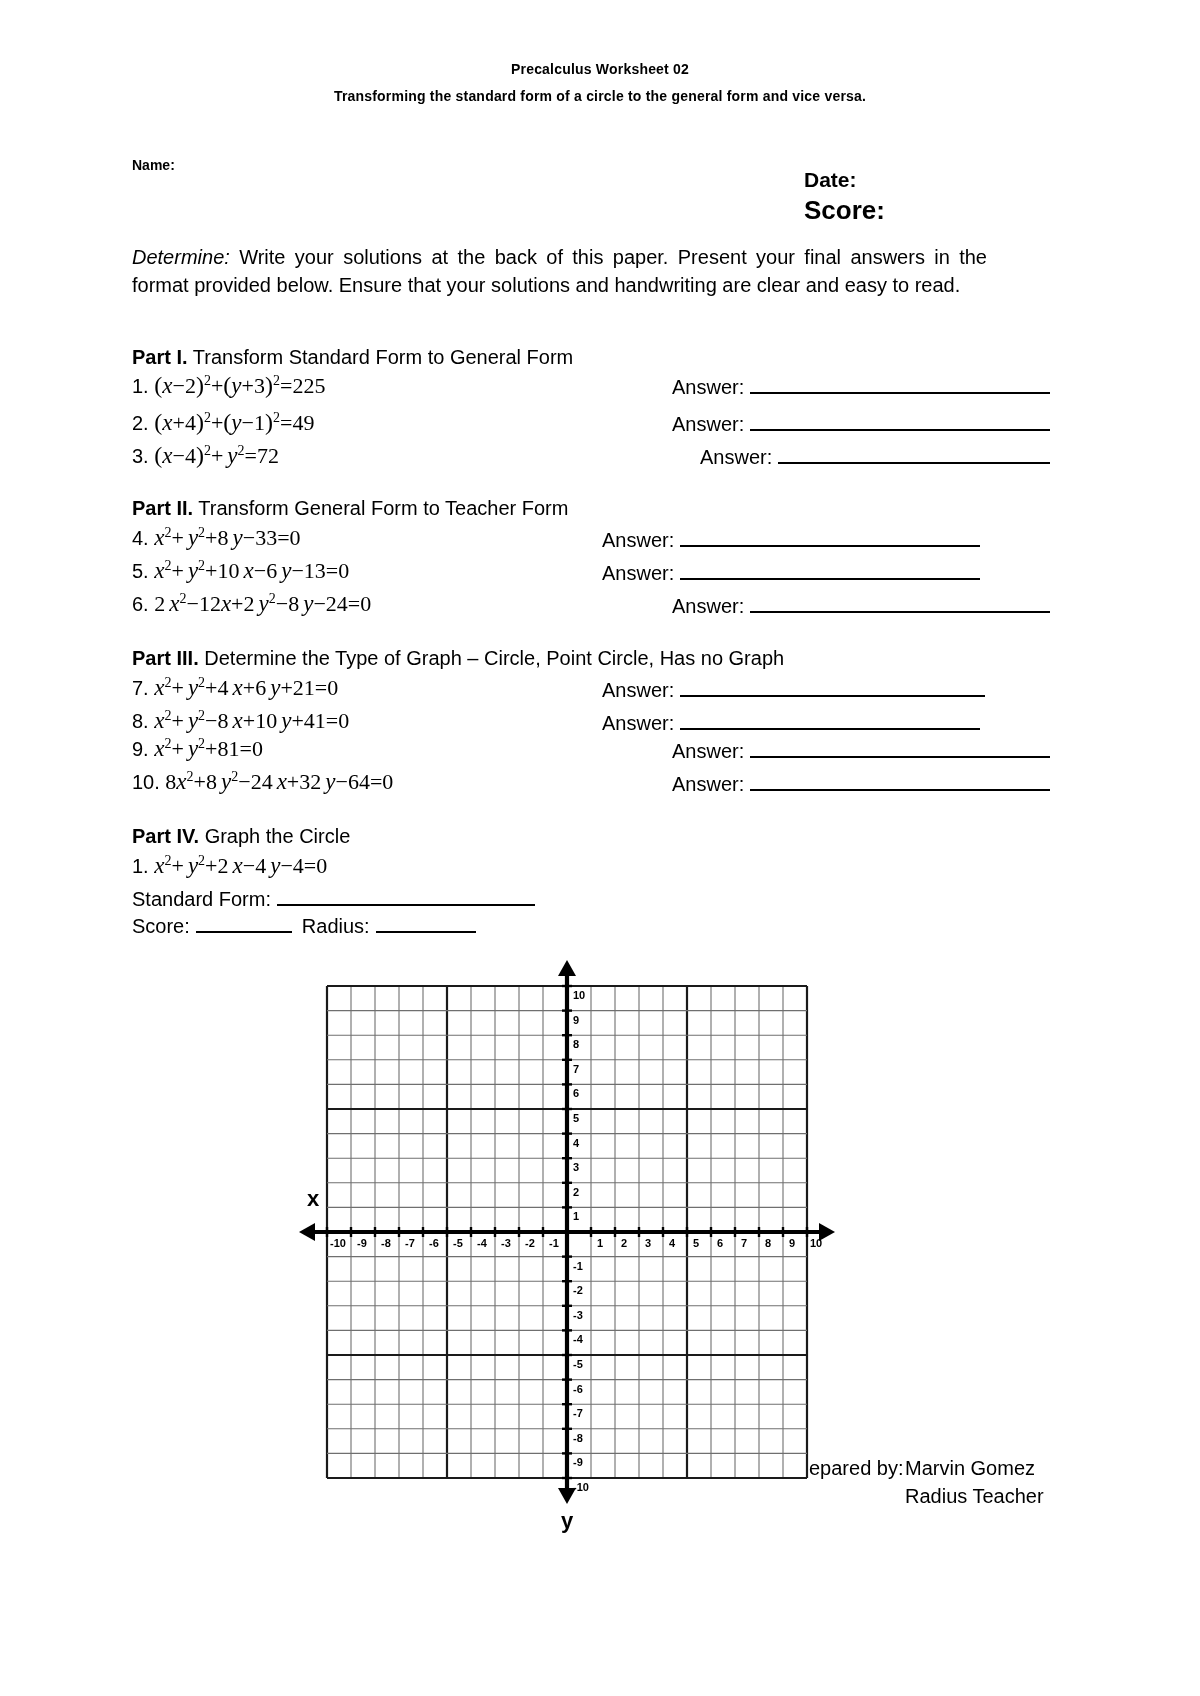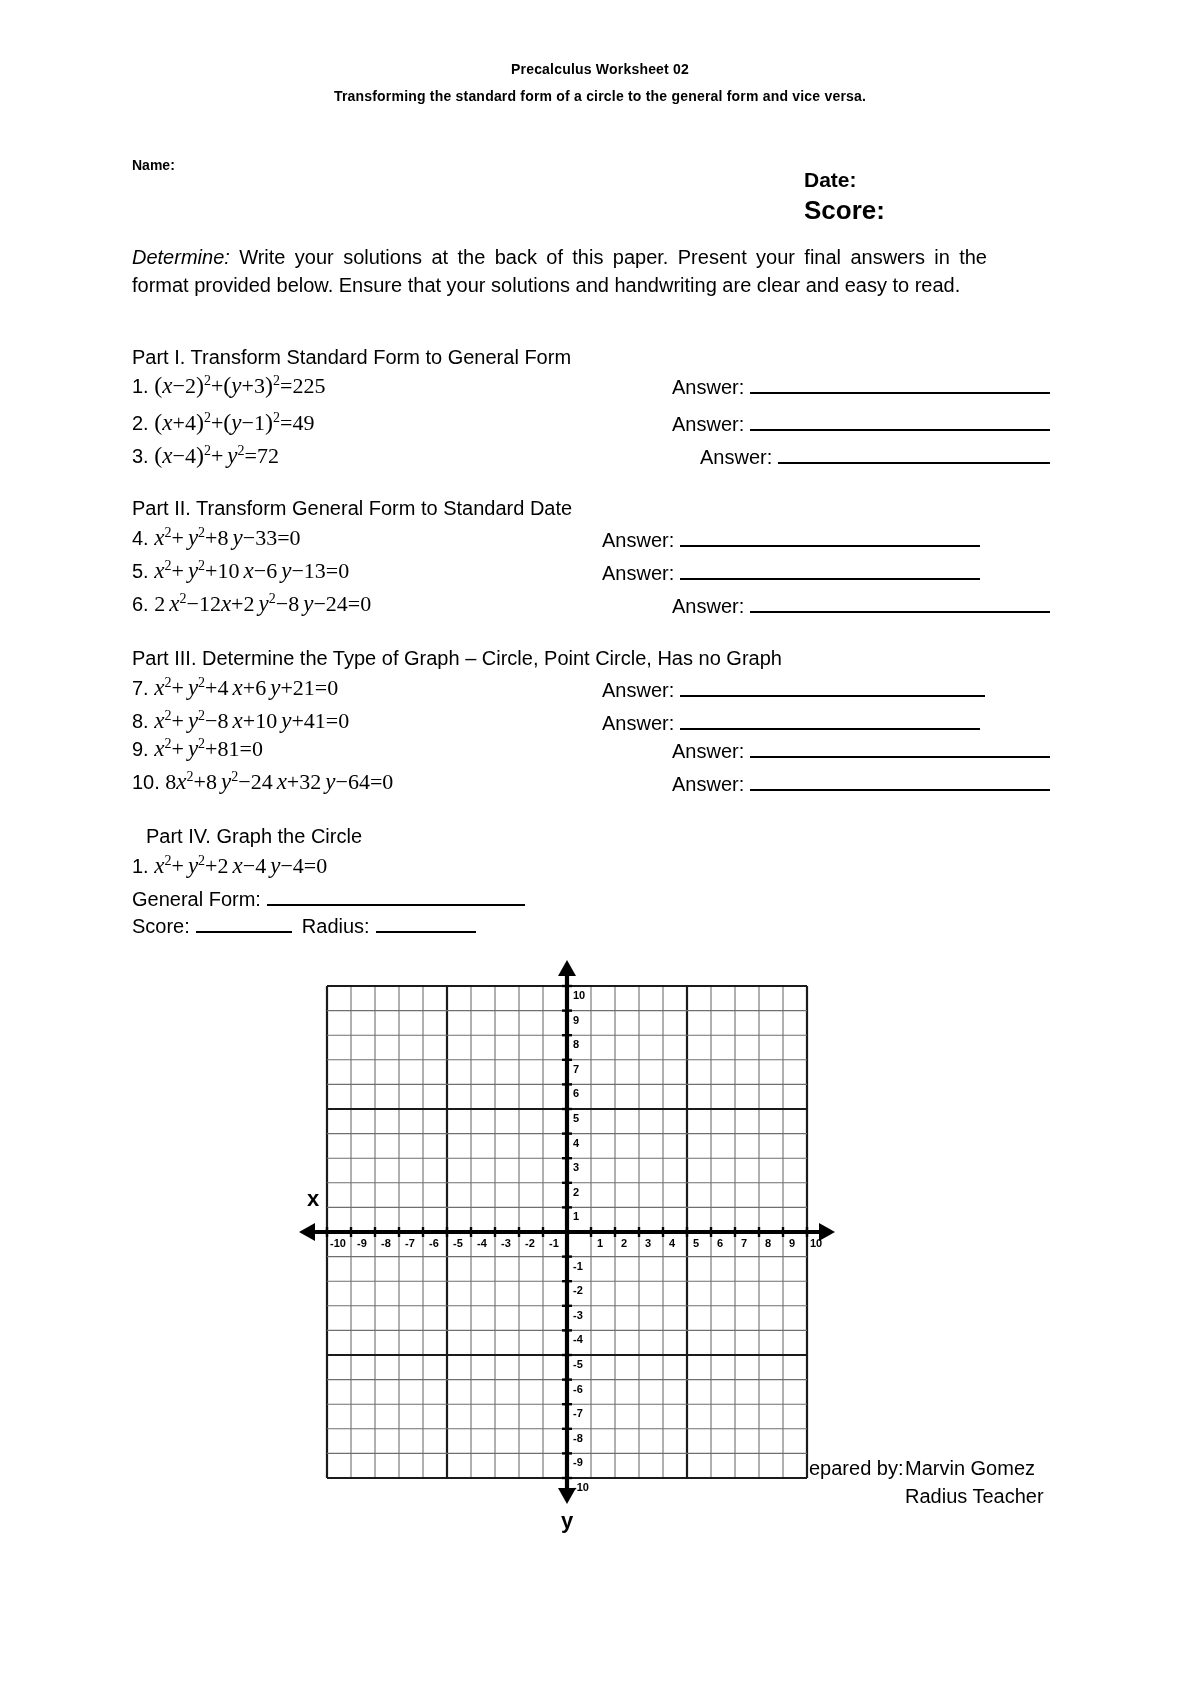--- a/index.html
+++ b/index.html
@@ -77,21 +77,21 @@
     font-style: italic;
   }
 
   
   .section-head {
     position: absolute;
     left: 132px;
     font-size: 20px;
     white-space: nowrap;
   }
-  .section-head b { font-weight: normal; }
+  .section-head b { font-weight: bold; }
 
   .eq-row {
     position: absolute;
     left: 132px;
     font-size: 21px;
     white-space: nowrap;
   }
   .ans {
     position: absolute;
     font-size: 20px;
@@ -180,39 +180,39 @@
   </div>
 
   <div id="parts-host">
       <div class="section-head" style="top: 346px;"><b>Part I.</b><span> Transform Standard Form to General Form</span></div>
       <div class="eq-row" style="top: 372px;"><span class="num">1. </span><span><span class="paren">(</span><span class="mi">x</span><span class="mo">−</span><span class="mn">2</span><span class="paren">)</span><span class="sup">2</span><span class="mo">+</span><span class="paren">(</span><span class="mi">y</span><span class="mo">+</span><span class="mn">3</span><span class="paren">)</span><span class="sup">2</span><span class="mo">=</span><span class="mn">2</span><span class="mn">2</span><span class="mn">5</span></span></div>
       <div class="ans" style="left: 672px; top: 376px;"><span>Answer:</span><span class="ansline" style="width: 300px;"></span></div>
       <div class="eq-row" style="top: 409px;"><span class="num">2. </span><span><span class="paren">(</span><span class="mi">x</span><span class="mo">+</span><span class="mn">4</span><span class="paren">)</span><span class="sup">2</span><span class="mo">+</span><span class="paren">(</span><span class="mi">y</span><span class="mo">−</span><span class="mn">1</span><span class="paren">)</span><span class="sup">2</span><span class="mo">=</span><span class="mn">4</span><span class="mn">9</span></span></div>
       <div class="ans" style="left: 672px; top: 413px;"><span>Answer:</span><span class="ansline" style="width: 300px;"></span></div>
       <div class="eq-row" style="top: 442px;"><span class="num">3. </span><span><span class="paren">(</span><span class="mi">x</span><span class="mo">−</span><span class="mn">4</span><span class="paren">)</span><span class="sup">2</span><span class="mo">+</span><span style="display:inline-block;width:4px"></span><span class="mi">y</span><span class="sup">2</span><span class="mo">=</span><span class="mn">7</span><span class="mn">2</span></span></div>
       <div class="ans" style="left: 700px; top: 446px;"><span>Answer:</span><span class="ansline" style="width: 272px;"></span></div>
-      <div class="section-head" style="top: 497px;"><b>Part II.</b><span> Transform General Form to Standard Date</span></div>
+      <div class="section-head" style="top: 497px;"><b>Part II.</b><span> Transform General Form to Teacher Form</span></div>
       <div class="eq-row" style="top: 525px;"><span class="num">4. </span><span><span class="mi">x</span><span class="sup">2</span><span class="mo">+</span><span style="display:inline-block;width:4px"></span><span class="mi">y</span><span class="sup">2</span><span class="mo">+</span><span class="mn">8</span><span style="display:inline-block;width:4px"></span><span class="mi">y</span><span class="mo">−</span><span class="mn">3</span><span class="mn">3</span><span class="mo">=</span><span class="mn">0</span></span></div>
       <div class="ans" style="left: 602px; top: 529px;"><span>Answer:</span><span class="ansline" style="width: 300px;"></span></div>
       <div class="eq-row" style="top: 558px;"><span class="num">5. </span><span><span class="mi">x</span><span class="sup">2</span><span class="mo">+</span><span style="display:inline-block;width:4px"></span><span class="mi">y</span><span class="sup">2</span><span class="mo">+</span><span class="mn">1</span><span class="mn">0</span><span style="display:inline-block;width:4px"></span><span class="mi">x</span><span class="mo">−</span><span class="mn">6</span><span style="display:inline-block;width:4px"></span><span class="mi">y</span><span class="mo">−</span><span class="mn">1</span><span class="mn">3</span><span class="mo">=</span><span class="mn">0</span></span></div>
       <div class="ans" style="left: 602px; top: 562px;"><span>Answer:</span><span class="ansline" style="width: 300px;"></span></div>
       <div class="eq-row" style="top: 591px;"><span class="num">6. </span><span><span class="mn">2</span><span style="display:inline-block;width:4px"></span><span class="mi">x</span><span class="sup">2</span><span class="mo">−</span><span class="mn">1</span><span class="mn">2</span><span class="mi">x</span><span class="mo">+</span><span class="mn">2</span><span style="display:inline-block;width:4px"></span><span class="mi">y</span><span class="sup">2</span><span class="mo">−</span><span class="mn">8</span><span style="display:inline-block;width:4px"></span><span class="mi">y</span><span class="mo">−</span><span class="mn">2</span><span class="mn">4</span><span class="mo">=</span><span class="mn">0</span></span></div>
       <div class="ans" style="left: 672px; top: 595px;"><span>Answer:</span><span class="ansline" style="width: 300px;"></span></div>
       <div class="section-head" style="top: 647px;"><b>Part III.</b><span> Determine the Type of Graph – Circle, Point Circle, Has no Graph</span></div>
       <div class="eq-row" style="top: 675px;"><span class="num">7. </span><span><span class="mi">x</span><span class="sup">2</span><span class="mo">+</span><span style="display:inline-block;width:4px"></span><span class="mi">y</span><span class="sup">2</span><span class="mo">+</span><span class="mn">4</span><span style="display:inline-block;width:4px"></span><span class="mi">x</span><span class="mo">+</span><span class="mn">6</span><span style="display:inline-block;width:4px"></span><span class="mi">y</span><span class="mo">+</span><span class="mn">2</span><span class="mn">1</span><span class="mo">=</span><span class="mn">0</span></span></div>
       <div class="ans" style="left: 602px; top: 679px;"><span>Answer:</span><span class="ansline" style="width: 305px;"></span></div>
       <div class="eq-row" style="top: 708px;"><span class="num">8. </span><span><span class="mi">x</span><span class="sup">2</span><span class="mo">+</span><span style="display:inline-block;width:4px"></span><span class="mi">y</span><span class="sup">2</span><span class="mo">−</span><span class="mn">8</span><span style="display:inline-block;width:4px"></span><span class="mi">x</span><span class="mo">+</span><span class="mn">1</span><span class="mn">0</span><span style="display:inline-block;width:4px"></span><span class="mi">y</span><span class="mo">+</span><span class="mn">4</span><span class="mn">1</span><span class="mo">=</span><span class="mn">0</span></span></div>
       <div class="ans" style="left: 602px; top: 712px;"><span>Answer:</span><span class="ansline" style="width: 300px;"></span></div>
       <div class="eq-row" style="top: 736px;"><span class="num">9. </span><span><span class="mi">x</span><span class="sup">2</span><span class="mo">+</span><span style="display:inline-block;width:4px"></span><span class="mi">y</span><span class="sup">2</span><span class="mo">+</span><span class="mn">8</span><span class="mn">1</span><span class="mo">=</span><span class="mn">0</span></span></div>
       <div class="ans" style="left: 672px; top: 740px;"><span>Answer:</span><span class="ansline" style="width: 300px;"></span></div>
       <div class="eq-row" style="top: 769px;"><span class="num">10. </span><span><span class="mn">8</span><span class="mi">x</span><span class="sup">2</span><span class="mo">+</span><span class="mn">8</span><span style="display:inline-block;width:4px"></span><span class="mi">y</span><span class="sup">2</span><span class="mo">−</span><span class="mn">2</span><span class="mn">4</span><span style="display:inline-block;width:4px"></span><span class="mi">x</span><span class="mo">+</span><span class="mn">3</span><span class="mn">2</span><span style="display:inline-block;width:4px"></span><span class="mi">y</span><span class="mo">−</span><span class="mn">6</span><span class="mn">4</span><span class="mo">=</span><span class="mn">0</span></span></div>
       <div class="ans" style="left: 672px; top: 773px;"><span>Answer:</span><span class="ansline" style="width: 300px;"></span></div>
-      <div class="section-head" style="top: 825px; margin-left: 14px;"><b>Part IV.</b><span> Graph the Circle</span></div>
+      <div class="section-head" style="top: 825px;"><b>Part IV.</b><span> Graph the Circle</span></div>
       <div class="eq-row" style="top: 853px;"><span class="num">1. </span><span><span class="mi">x</span><span class="sup">2</span><span class="mo">+</span><span style="display:inline-block;width:4px"></span><span class="mi">y</span><span class="sup">2</span><span class="mo">+</span><span class="mn">2</span><span style="display:inline-block;width:4px"></span><span class="mi">x</span><span class="mo">−</span><span class="mn">4</span><span style="display:inline-block;width:4px"></span><span class="mi">y</span><span class="mo">−</span><span class="mn">4</span><span class="mo">=</span><span class="mn">0</span></span></div>
-      <div class="pl-line" style="top: 888px;"><span>General Form:</span><span class="ansline" style="width: 258px;"></span></div>
+      <div class="pl-line" style="top: 888px;"><span>Standard Form:</span><span class="ansline" style="width: 258px;"></span></div>
       <div class="pl-line" style="top: 915px;"><span>Score:</span><span class="ansline" style="width: 96px;"></span><span style="display: inline-block; width: 10px;"> </span><span>Radius:</span><span class="ansline" style="width: 100px;"></span></div>
     </div>
 
   <div id="graph-wrap"><svg width="480" height="492" viewBox="0 0 480 492" style="overflow: visible;">
         <line x1="0" y1="0" x2="0" y2="492" stroke="#1a1a1a" stroke-width="2.2"></line>
         <line x1="24" y1="0" x2="24" y2="492" stroke="#6f6f6f" stroke-width="1.1"></line>
         <line x1="48" y1="0" x2="48" y2="492" stroke="#6f6f6f" stroke-width="1.1"></line>
         <line x1="72" y1="0" x2="72" y2="492" stroke="#6f6f6f" stroke-width="1.1"></line>
         <line x1="96" y1="0" x2="96" y2="492" stroke="#6f6f6f" stroke-width="1.1"></line>
         <line x1="120" y1="0" x2="120" y2="492" stroke="#1a1a1a" stroke-width="2.2"></line>

